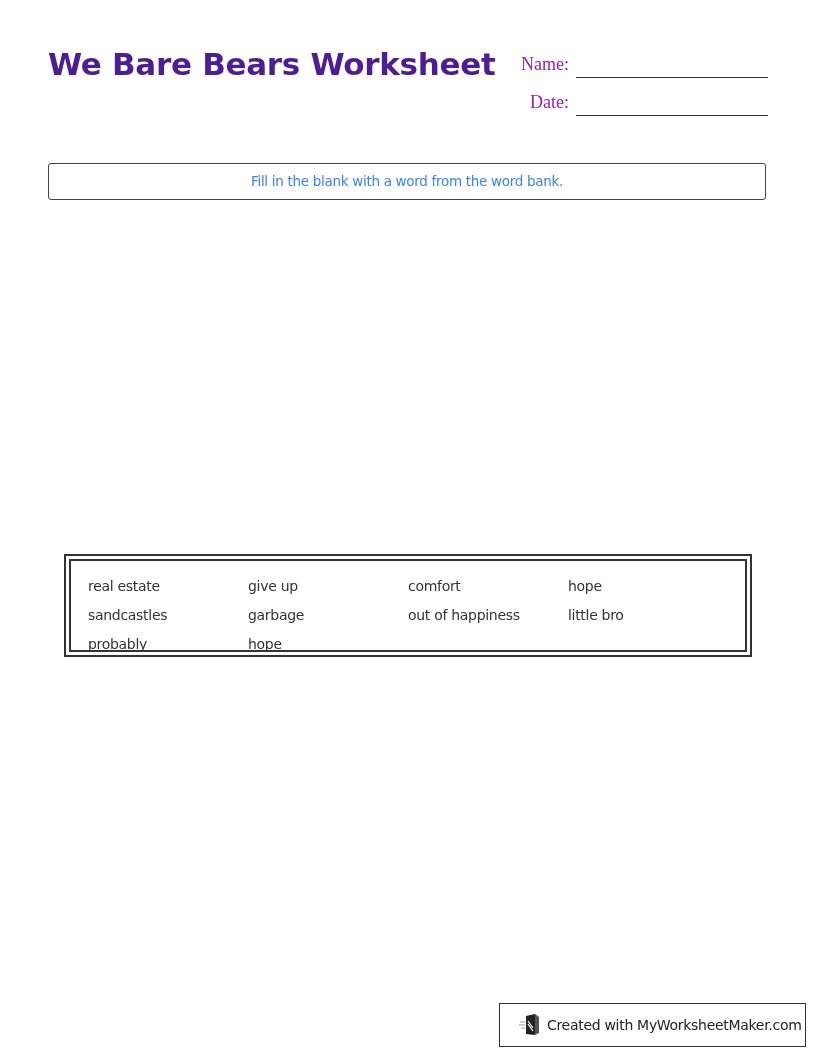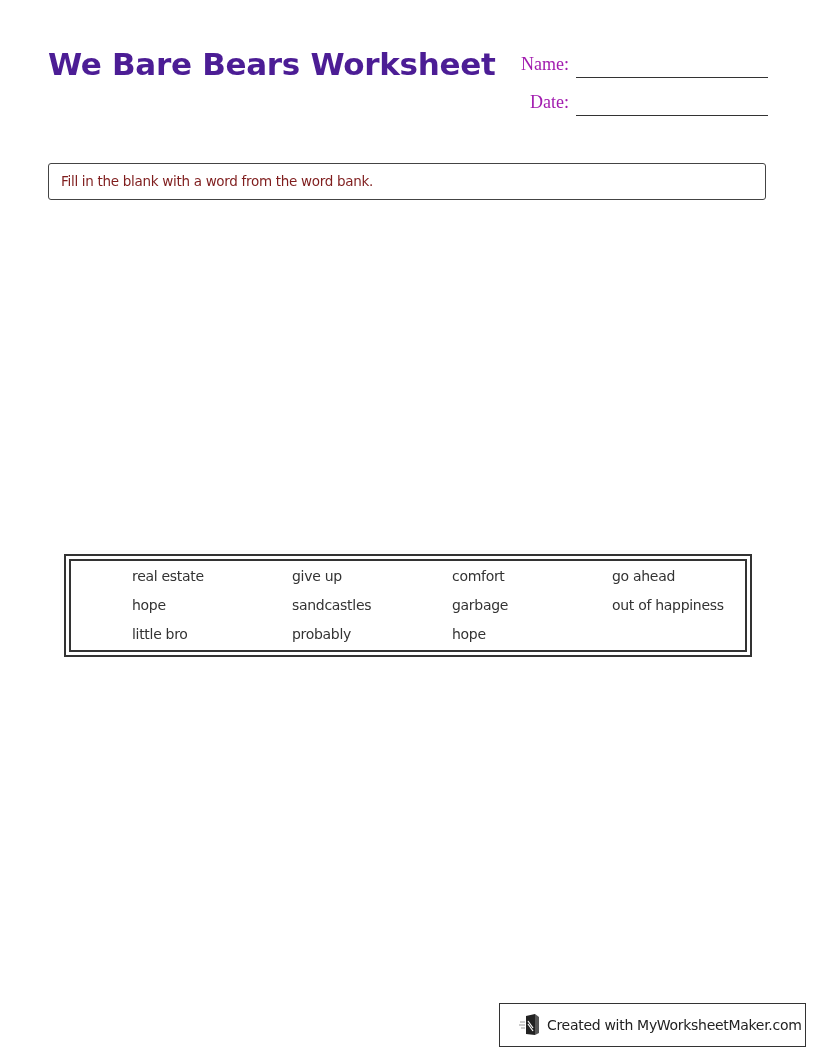--- a/index.html
+++ b/index.html
@@ -15,36 +15,35 @@
       font-family: "Liberation Serif", serif; font-size: 18px; color: #a21caf;
       white-space: nowrap;
     }
     .field-line {
       position: absolute; left: 76px; right: 0; bottom: 0;
       border-bottom: 1.5px solid #333; height: 0;
     }
     .instructions {
       position: absolute; left: 48px; top: 163px; width: 718px; height: 37px;
       border: 1.5px solid #444; border-radius: 3px; box-sizing: border-box;
-      font-family: "DejaVu Sans", sans-serif; font-size: 13.5px; color: #7f1d1d;
-      padding: 9px 12px; letter-spacing: -0.3px; white-space: nowrap;
+      font-family: "DejaVu Sans", sans-serif; font-size: 13.5px; color: #3b82f6;
+      padding: 9px 12px; letter-spacing: -0.3px; white-space: nowrap; text-align: center;
     }
     .wordbank {
       position: absolute; left: 64px; top: 554px; width: 688px; height: 103px;
       box-sizing: border-box; border: 2px solid #333;
     }
     .wordbank-inner {
       position: absolute; left: 3px; top: 3px; right: 3px; bottom: 3px;
       border: 2px solid #333;
     }
     .wordbank-grid {
-      position: absolute; left: 22px; top: 10px;
+      position: absolute; left: 22px; top: 20px;
       display: grid; grid-template-columns: 160px 160px 160px 160px;
       grid-auto-rows: 29px;
-      margin-left: 44px;
     }
     .word {
       font-family: "DejaVu Sans", sans-serif; font-size: 14px; color: #333;
       letter-spacing: -0.3px; white-space: nowrap; line-height: 20px;
     }
     .footer-badge {
       position: absolute; left: 499px; top: 1003px; width: 307px; height: 44px;
       border: 1.5px solid #333; box-sizing: border-box;
       display: flex; align-items: center; padding-left: 19px;
     }
@@ -70,21 +69,20 @@
 </div>
 
 <div class="instructions">Fill in the blank with a word from the word bank.</div>
 
 <div class="wordbank">
   <div class="wordbank-inner"></div>
   <div class="wordbank-grid">
     <span class="word">real estate</span>
     <span class="word">give up</span>
     <span class="word">comfort</span>
-    <span class="word">go ahead</span>
     <span class="word">hope</span>
     <span class="word">sandcastles</span>
     <span class="word">garbage</span>
     <span class="word">out of happiness</span>
     <span class="word">little bro</span>
     <span class="word">probably</span>
     <span class="word">hope</span>
   </div>
 </div>
 

